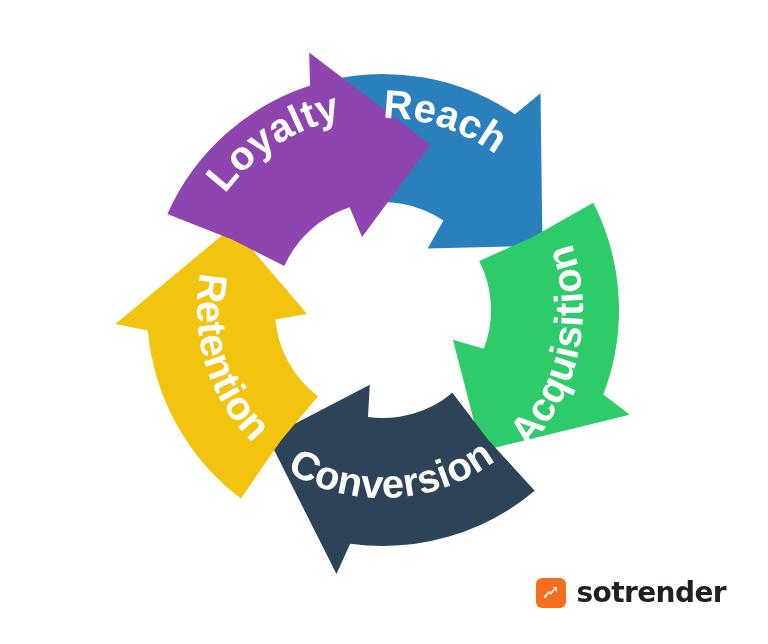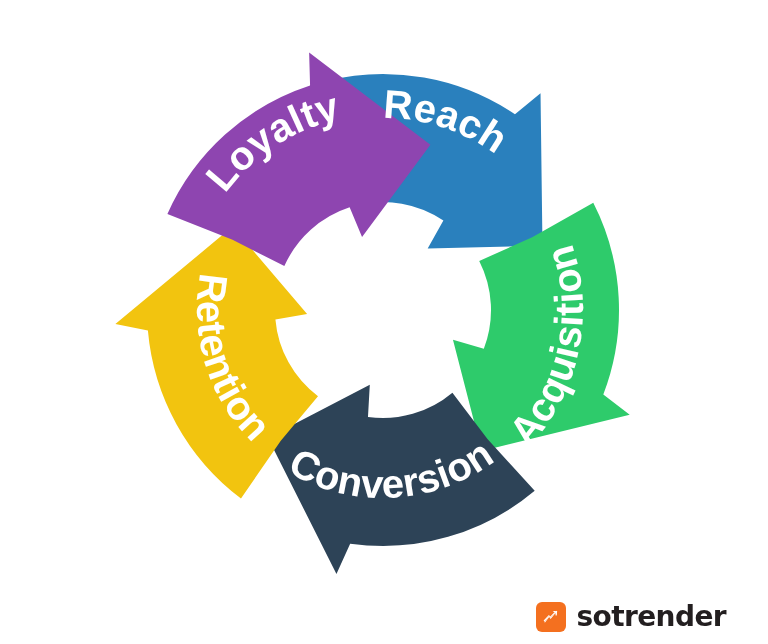--- a/index.html
+++ b/index.html
@@ -33,21 +33,21 @@
   .segment-label {
     font-family: "Liberation Sans", sans-serif;
     font-weight: bold;
     font-size: 40px;
     fill: #ffffff;
     letter-spacing: 0.2px;
   }
   #brand-logo {
     position: absolute;
     right: 42px;
-    bottom: 12px;
+    bottom: 36px;
     display: flex;
     align-items: center;
     gap: 11px;
   }
   #brand-logo .logo-mark {
     width: 30px;
     height: 30px;
     border-radius: 6px;
     background: #f4701f;
     display: flex;

